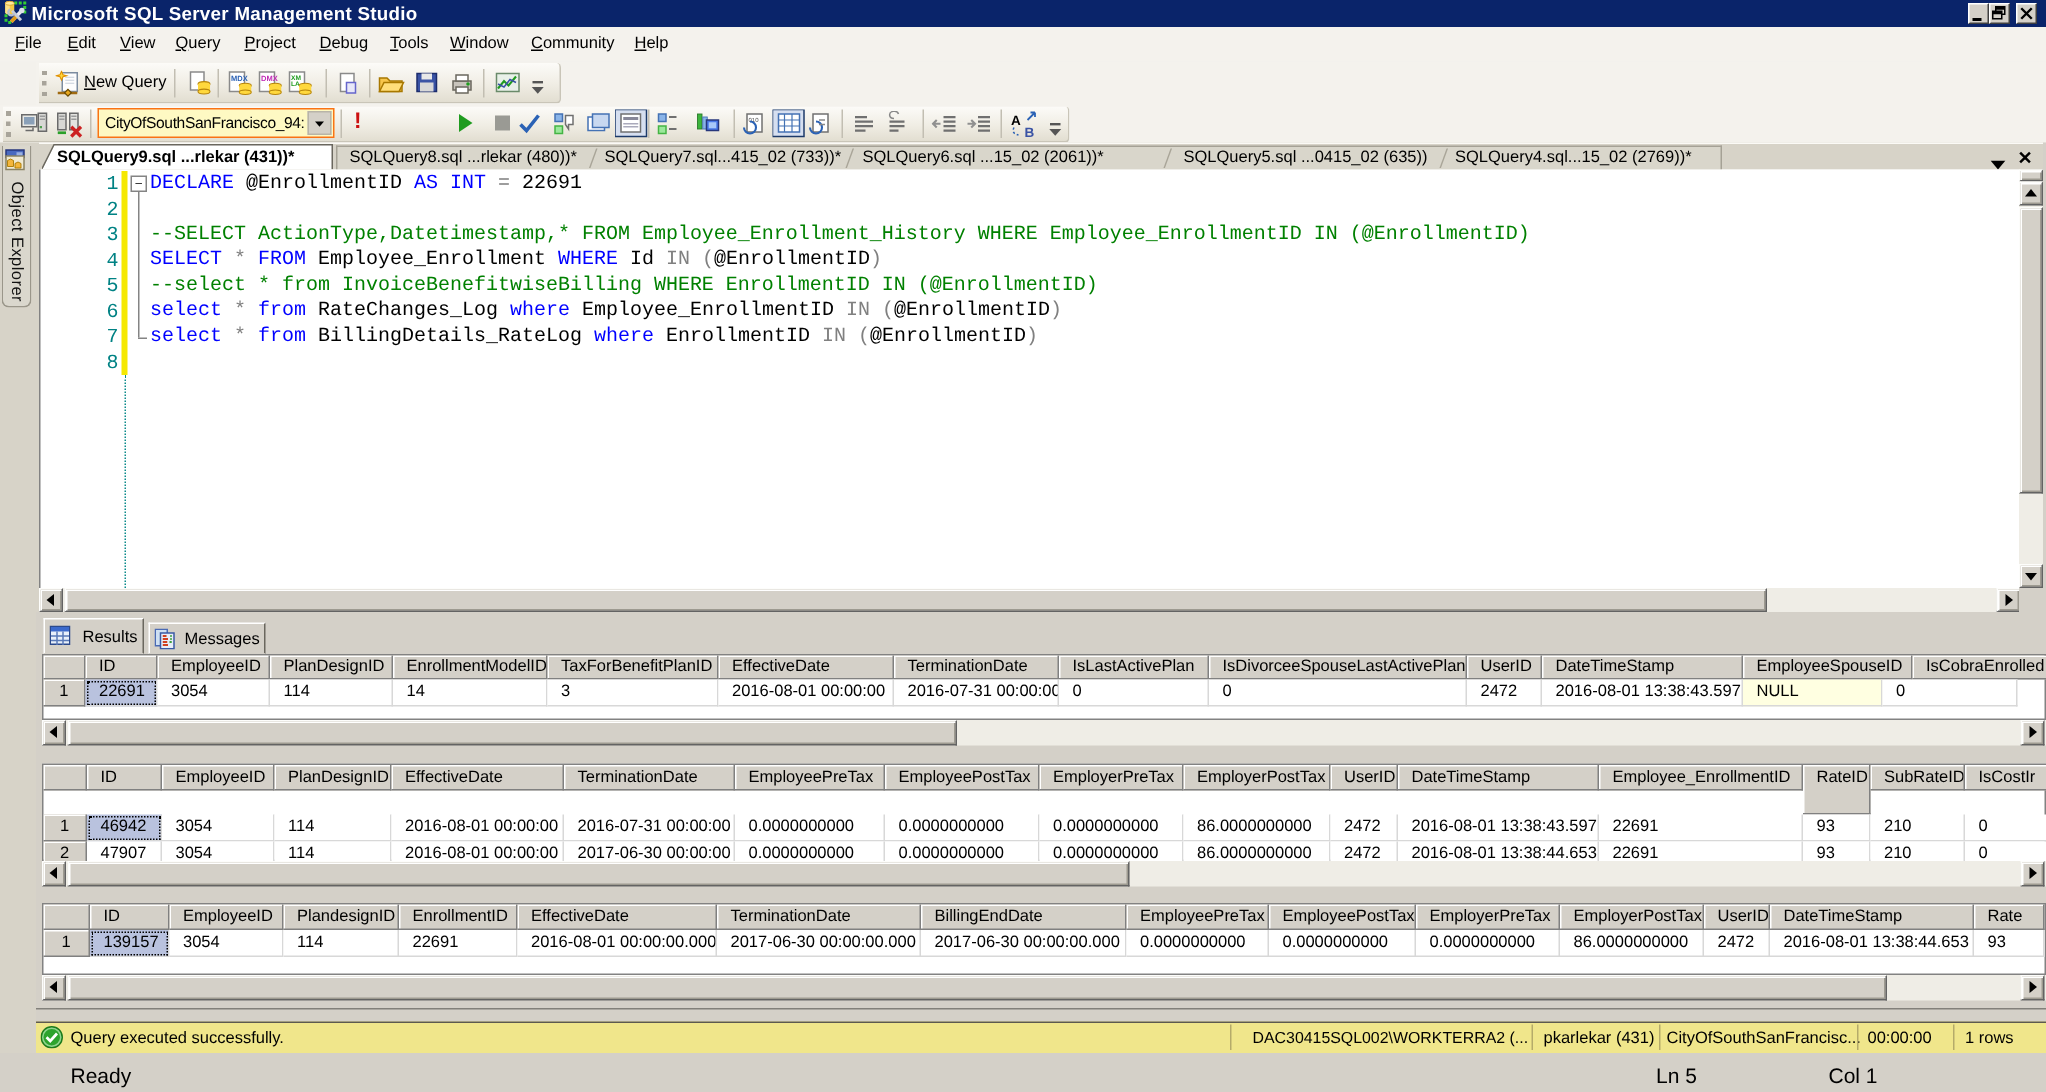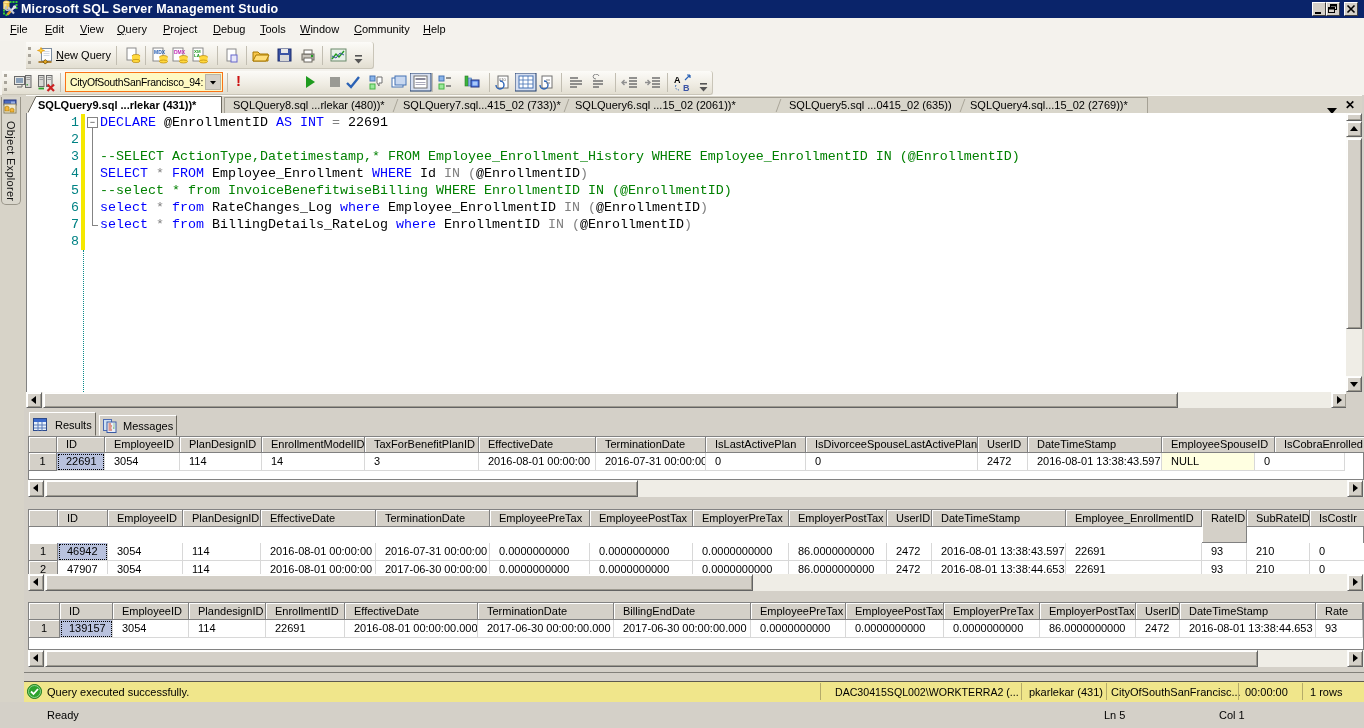--- a/index.html
+++ b/index.html
@@ -66,21 +66,21 @@
 .gdata { background:#fff; border-right:1px solid #d8d8d8; border-bottom:1px solid #d8d8d8; line-height:17px; }
 .grhdr { background:#d4d0c8; border-right:1px solid #808080; border-bottom:1px solid #808080; box-shadow:inset 1px 1px 0 #fff; text-align:center; padding-left:0; }
 .gsel { background:#b9c2de; outline:1px dotted #000; outline-offset:-2px; }
 .gnull { background:#ffffe1; }
 
 
 #yellowbar { left:24px; top:681px; width:1340px; height:21px; background:#f0e68b; border-top:1px solid #5c5950; }
 .ysep { position:absolute; top:2px; height:17px; width:1px; background:#b5ab6a; }
 .ytxt { position:absolute; top:4px; font-size:11px; color:#000; }
 #statusbar { left:0; top:702px; width:1364px; height:26px; background:#d4d0c8; }
-.stxt { position:absolute; top:6px; font-size:11px; color:#000;padding-left:39px; }
+.stxt { position:absolute; top:6px; font-size:14px; color:#000;padding-left:39px; }
 </style>
 </head>
 <body>
 
 <div class="abs" id="titlebar"></div>
 <div class="abs" id="titleicon" style="left:2px; top:0px; width:18px; height:17px;">
 <svg width="18" height="17" viewBox="0 0 18 17">
 <g fill="#33cc33">
 <rect x="7.5" y="1" width="2" height="2"></rect>
         <rect x="10.5" y="1" width="2" height="2"></rect>

